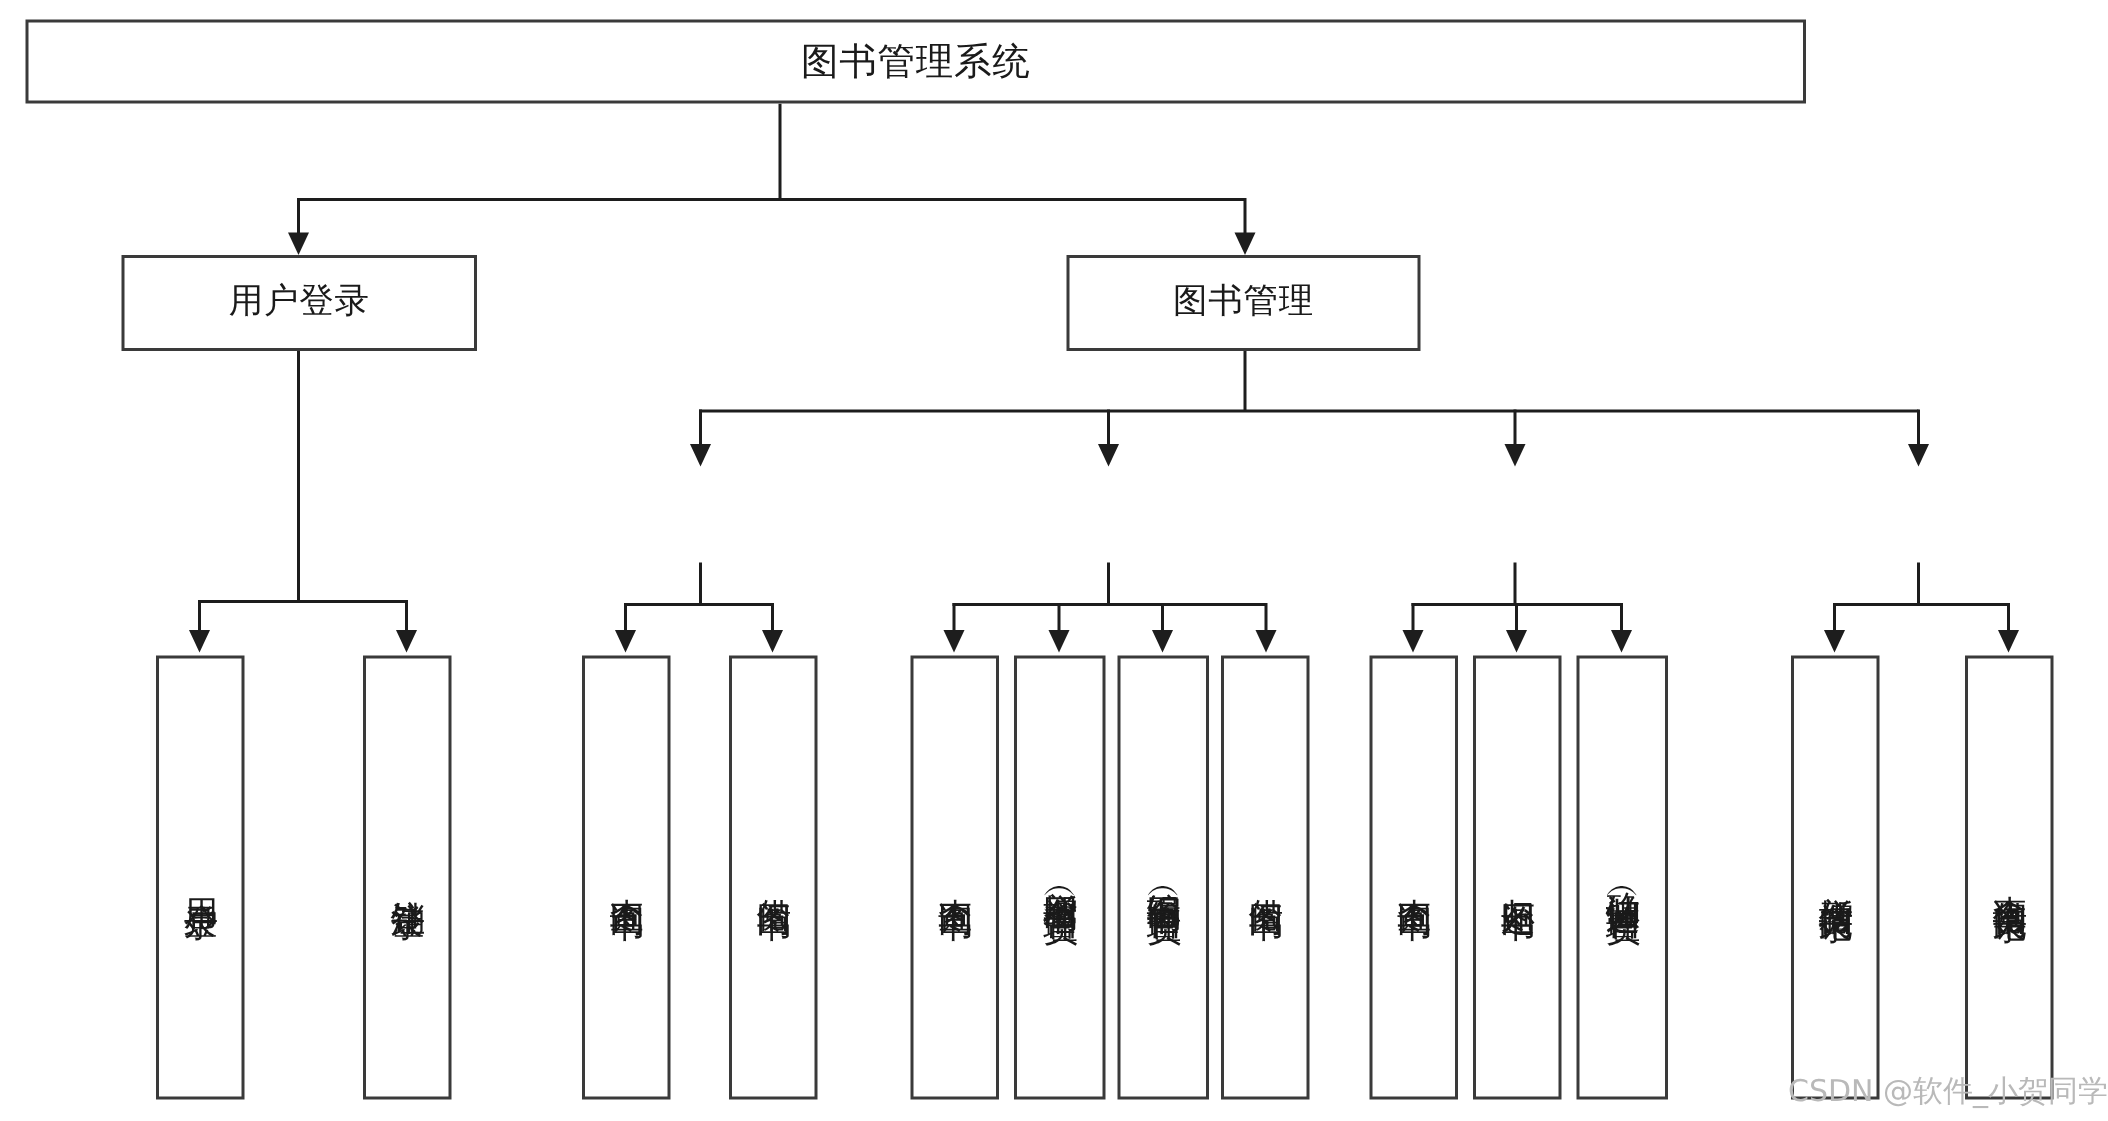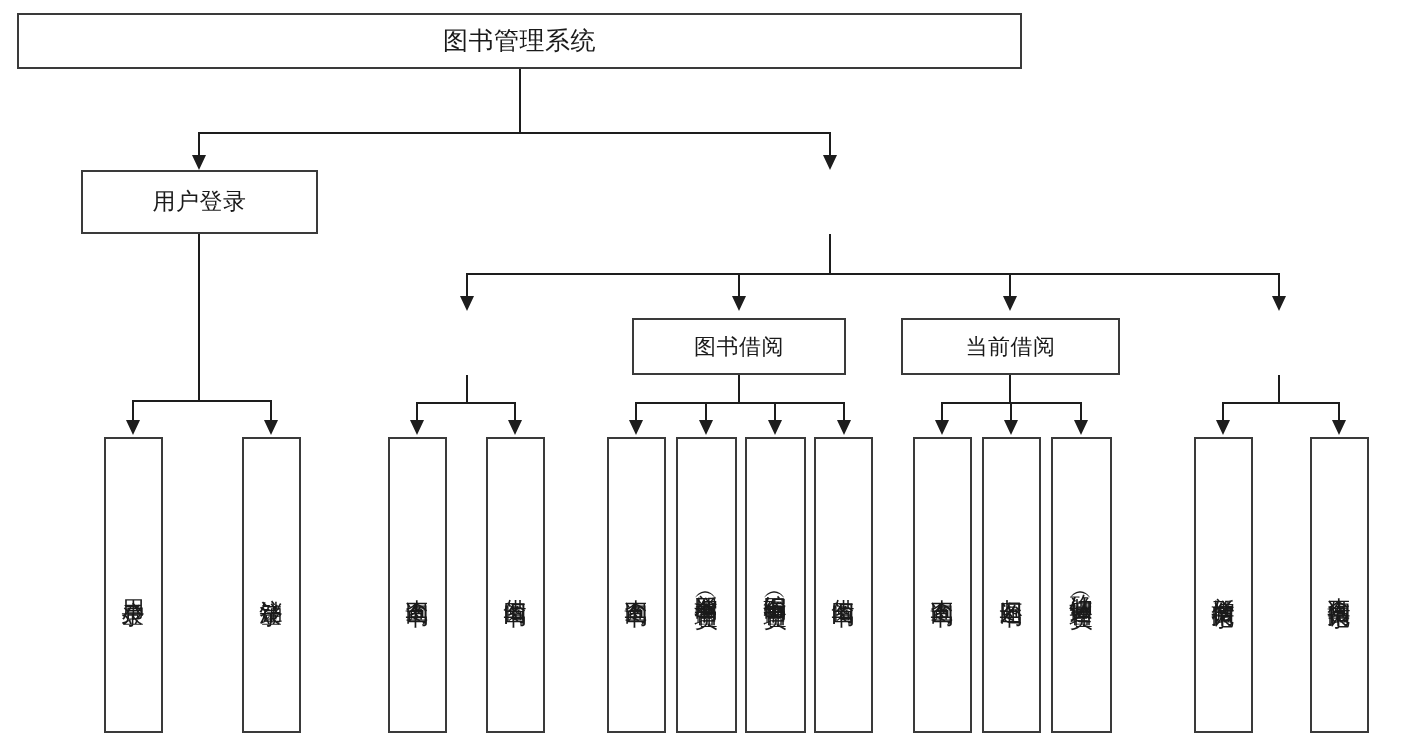--- a/index.html
+++ b/index.html
@@ -134,34 +134,31 @@
   <div class="edge v" style="left:1080px; top:402px; height:20px;"></div>
   <div class="arrow" style="left:1074px; top:420px;"></div>
 
   <div class="edge v" style="left:1278px; top:375px; height:28px;"></div>
   <div class="edge h" style="left:1222px; top:402px; width:117px;"></div>
   <div class="edge v" style="left:1222px; top:402px; height:20px;"></div>
   <div class="arrow" style="left:1216px; top:420px;"></div>
   <div class="edge v" style="left:1338px; top:402px; height:20px;"></div>
   <div class="arrow" style="left:1332px; top:420px;"></div>
 
-  <div class="node root" style="left:17px; top:13px; width:1005px; height:56px;">
+  <div class="node root" style="left:17px; top:13px; width:1187px; height:56px;">
     <span class="label">图书管理系统</span>
   </div>
 
   <div class="node lvl2" style="left:81px; top:170px; width:237px; height:64px;">
     <span class="label">用户登录</span>
   </div>
-
-  <div class="node lvl3" style="left:632px; top:318px; width:214px; height:57px;">
-    <span class="label">图书借阅</span>
-  </div>
-  <div class="node lvl3" style="left:901px; top:318px; width:219px; height:57px;">
-    <span class="label">当前借阅</span>
-  </div>
+  <div class="node lvl2" style="left:711px; top:170px; width:236px; height:64px;">
+    <span class="label">图书管理</span>
+  </div>
+
 
   <div class="node leaf" style="left:104px; top:437px; width:59px; height:296px;">
     <span class="label">用户登录</span>
   </div>
   <div class="node leaf" style="left:242px; top:437px; width:59px; height:296px;">
     <span class="label">注销登录</span>
   </div>
 
   <div class="node leaf" style="left:388px; top:437px; width:59px; height:296px;">
     <span class="label">查询图书</span>
@@ -193,14 +190,15 @@
     <span class="label">确认归还（管理员）</span>
   </div>
 
   <div class="node leaf" style="left:1194px; top:437px; width:59px; height:296px;">
     <span class="label">新增借阅记录</span>
   </div>
   <div class="node leaf" style="left:1310px; top:437px; width:59px; height:296px;">
     <span class="label">查询借阅记录</span>
   </div>
 
+  <div class="watermark" style="left:1192px; top:714px;">CSDN @软件_小贺同学</div>
 
 </div>
 
 </body></html>

